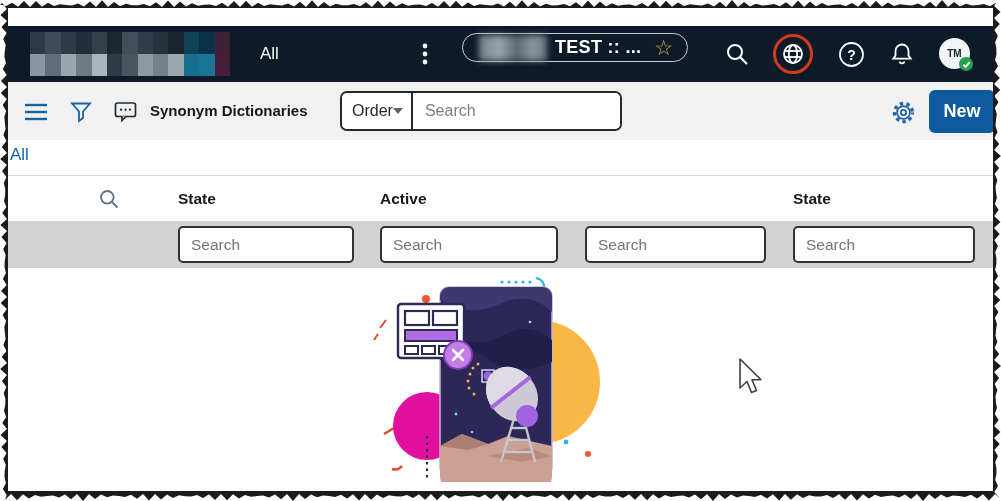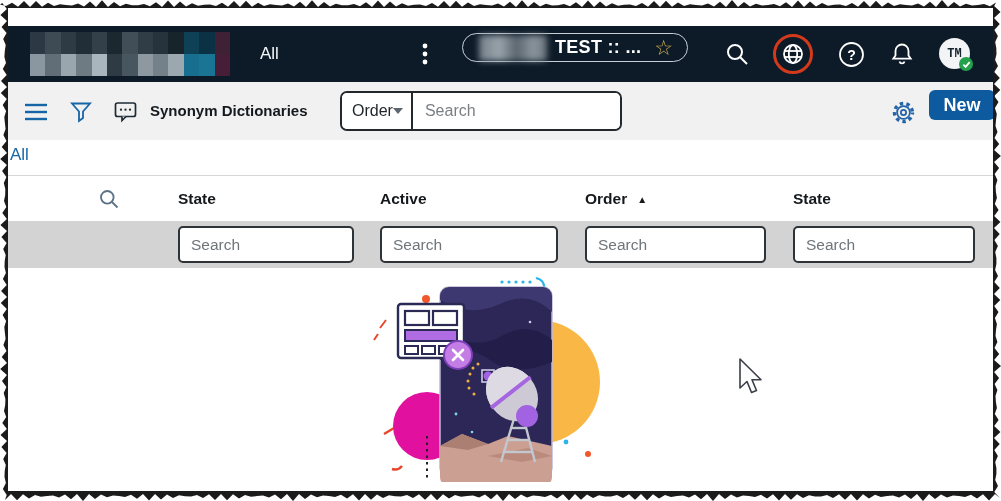--- a/index.html
+++ b/index.html
@@ -22,41 +22,41 @@
     filter:blur(3px); }
   .env-label { margin-left:8px; font-size:18px; font-weight:bold; color:#fff; letter-spacing:.3px; white-space:nowrap; }
   .env-star { margin-left:auto; margin-right:14px; font-size:21px; color:#cfae4e; line-height:1; }
   .tb-icon-btn { position:absolute; top:14px; width:28px; height:28px; background:none; border:none; cursor:pointer;
     display:flex; align-items:center; justify-content:center; }
   .globe-wrap { position:absolute; left:762px; top:5px; width:46px; height:46px; background:none; border:none;
     cursor:pointer; display:flex; align-items:center; justify-content:center; }
   .globe-ring { width:40px; height:40px; border:3.5px solid #d23a1b; border-radius:50%;
     display:flex; align-items:center; justify-content:center; }
   .avatar { position:absolute; left:931px; top:12px; width:31px; height:31px; border-radius:50%;
-    background:#f2f4f5; color:#17242e; font-size:12px; font-weight:bold;
-    display:flex; align-items:center; justify-content:center; cursor:pointer; border:none; font-family:Liberation Mono, monospace; }
+    background:#f2f4f5; color:#17242e; font-size:10px; font-weight:bold;
+    display:flex; align-items:center; justify-content:center; cursor:pointer; border:none; font-family:Liberation Sans, sans-serif; }
   .avatar-badge { position:absolute; right:-3px; bottom:-2px; width:14px; height:14px; border-radius:50%;
     background:#23a14c; display:flex; align-items:center; justify-content:center; }
 
   
   .toolbar { position:relative; height:58px; background:#f1f1f1; }
   .tool-btn { position:absolute; top:17px; width:26px; height:26px; background:none; border:none; cursor:pointer;
     display:flex; align-items:center; justify-content:center; }
   .page-title { position:absolute; left:142px; top:0; height:58px; line-height:58px;
     font-size:15px; font-weight:bold; color:#14191d; }
   .combo { position:absolute; left:332px; top:9px; width:282px; height:40px; display:flex;
     border:2px solid #23282c; border-radius:7px; background:#fff; overflow:hidden; }
   .combo-select { width:94px; display:flex; align-items:center; padding:0 8px 0 10px;
     border-right:2px solid #23282c; cursor:pointer; background:#fff; border-top:none; border-left:none; border-bottom:none; font-family:inherit; }
   .combo-select .val { font-size:16px; color:#1e2428; }
   .caret-down { margin-left:auto; width:0; height:0; border-left:5px solid transparent;
     border-right:5px solid transparent; border-top:6px solid #5c6670; }
   .combo-input { flex:1; border:none; outline:none; padding:0 12px; font-size:16px; color:#1e2428; font-family:inherit; }
   .combo-input::placeholder { color:#7b7f83; }
-  .new-btn { position:absolute; left:921px; top:8px; width:66px; height:30px; background:#0e5a9e; color:#fff;
+  .new-btn { position:absolute; left:921px; top:8px; width:66px; height:43px; background:#0e5a9e; color:#fff;
     border:none; border-radius:6px; font-size:18px; font-weight:bold; cursor:pointer; font-family:inherit;text-align:center; }
 
   
   .view-row { position:relative; height:36px; background:#fff; border-bottom:1px solid #d7d7d7; }
   .view-all { position:absolute; left:2px; top:5px; font-size:17px; color:#1767a5; background:none; border:none;
     cursor:pointer; font-family:inherit; }
 
   
   .head-row { position:relative; height:45px; background:#fff; }
   .head-search { position:absolute; left:88px; top:10px; width:26px; height:26px; background:none; border:none;
@@ -223,23 +223,20 @@
 
     <div class="head-row">
       <button class="head-search">
         <svg width="22" height="22" viewBox="0 0 22 22" fill="none" stroke="#5c7186" stroke-width="1.8">
           <circle cx="9.3" cy="9.3" r="6.3"></circle>
             <line x1="14" y1="14" x2="19.5" y2="19.5"></line>
         </svg>
       </button>
       <span class="col-head" style="left:170px;">State</span>
       <span class="col-head" style="left:372px;">Active</span>
-      <span class="col-head" style="left:577px;">
-        <span>Order</span><span class="sort-arrow">▲</span>
-      </span>
       <span class="col-head" style="left:785px;">State</span>
     </div>
 
     <div class="filter-row">
       <input class="filter-input" style="left: 170px; width: 176px;" type="text" placeholder="Search">
       <input class="filter-input" style="left: 372px; width: 178px;" type="text" placeholder="Search">
       <input class="filter-input" style="left: 577px; width: 181px;" type="text" placeholder="Search">
       <input class="filter-input" style="left: 785px; width: 182px;" type="text" placeholder="Search">
     </div>
 

